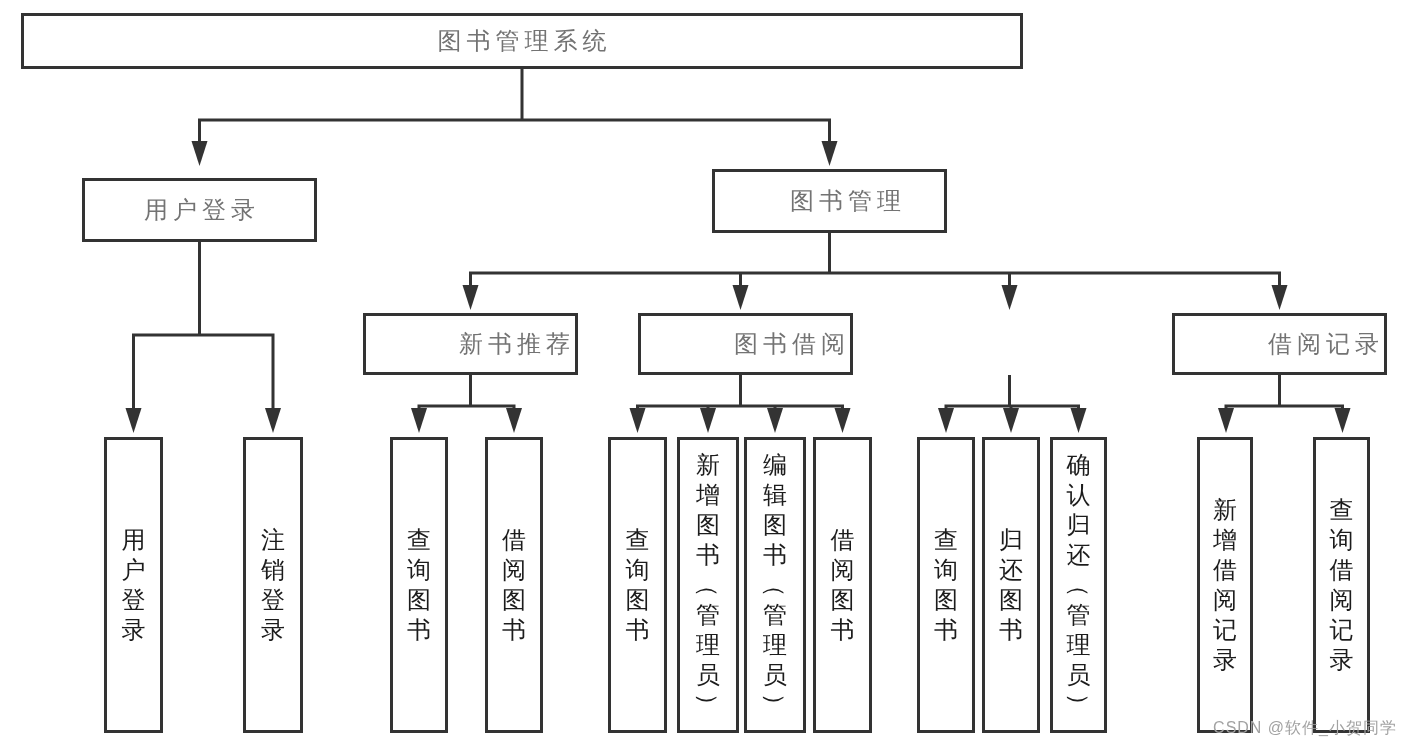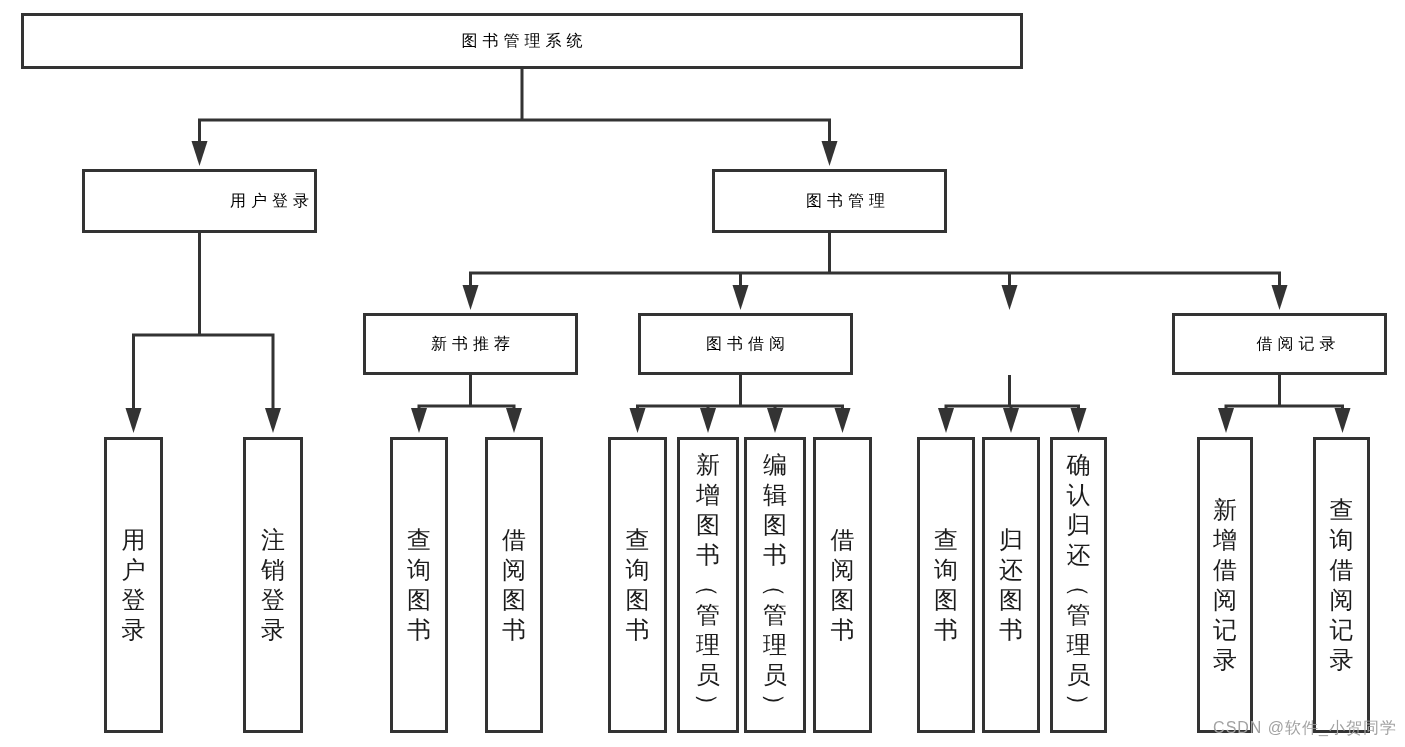--- a/index.html
+++ b/index.html
@@ -16,30 +16,30 @@
     position: absolute;
     box-sizing: border-box;
     border: 3px solid #333333;
     background: #ffffff;
     display: flex;
     align-items: center;
     justify-content: center;
     color: #1c1c1c;
   }
   .hlabel {
-    font-size: 16px;
+    font-size: 24px;
     letter-spacing: 5px;
     text-indent: 5px;
     white-space: nowrap;
-    color: #000000;
+    color: #737373;
   }
   .root   { left: 21px;  top: 13px;  width: 1002px; height: 56px; }
-  .lvl2a  { left: 82px;  top: 169px; width: 235px;  height: 64px; justify-content: flex-end; }
+  .lvl2a  { left: 82px;  top: 178px; width: 235px;  height: 64px; }
   .lvl2b  { left: 712px; top: 169px; width: 235px;  height: 64px; padding-left: 32px; }
-  .lvl3   { top: 313px; height: 62px; width: 215px; }
+  .lvl3   { top: 313px; height: 62px; width: 215px; justify-content: flex-end; }
   .l3a { left: 363px; } .l3b { left: 638px; } .l3c { left: 902px; } .l3d { left: 1172px; padding-left: 33px; }
   .leaf { top: 437px; height: 296px; }
   .lf1  { left: 104px;  width: 59px; }
   .lf2  { left: 243px;  width: 60px; }
   .lf3  { left: 390px;  width: 58px; }
   .lf4  { left: 485px;  width: 58px; }
   .lf5  { left: 608px;  width: 59px; }
   .lf6  { left: 677px;  width: 62px; }
   .lf7  { left: 744px;  width: 62px; }
   .lf8  { left: 813px;  width: 59px; }

